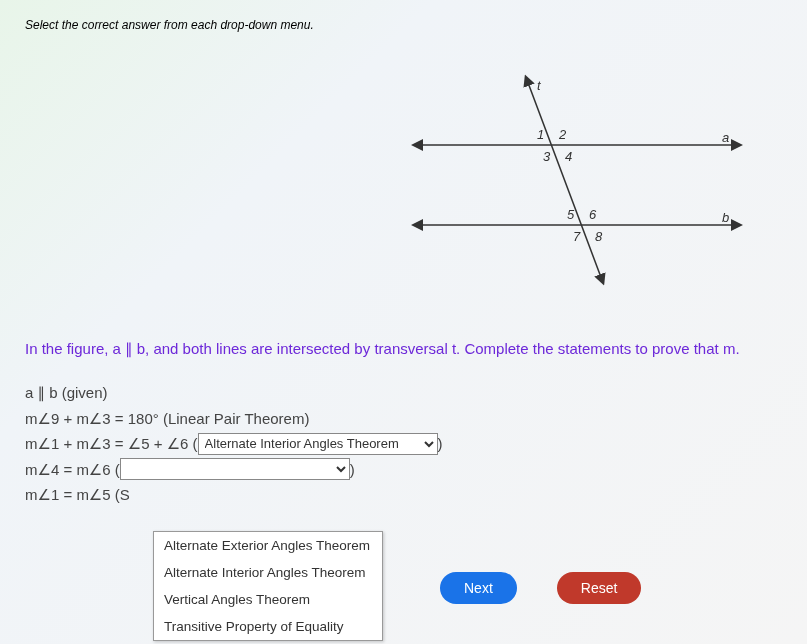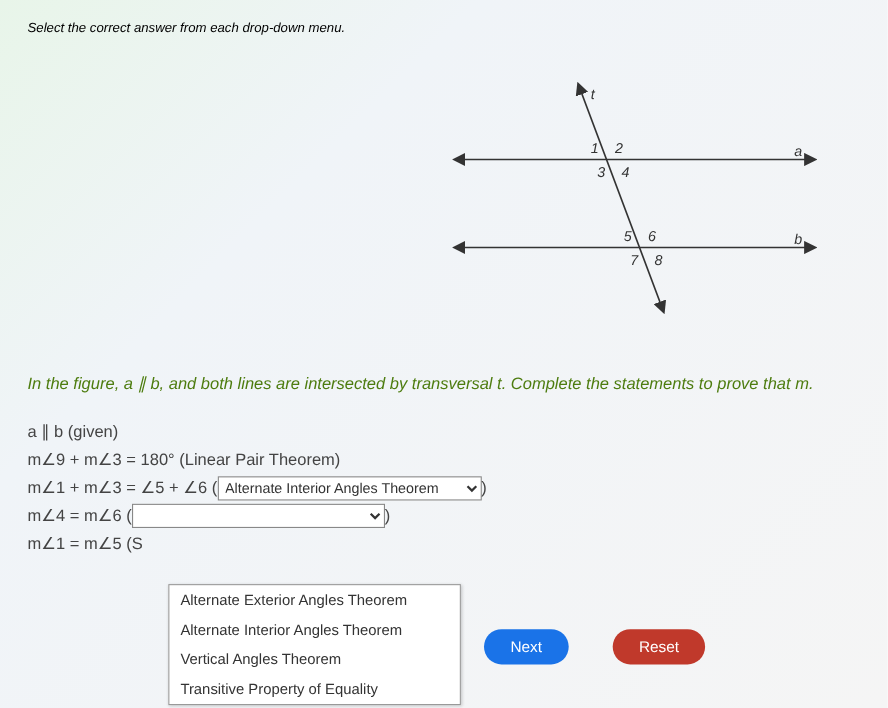--- a/index.html
+++ b/index.html
@@ -24,22 +24,21 @@
       right: 40px;
       width: 370px;
       height: 220px;
     }
     .question {
       position: absolute;
       top: 340px;
       left: 25px;
       right: 0;
       font-size: 15px;
-      color: #4d7c0f;
-      font-style: italic;
+      color: #6d28d9;
     }
     .proof {
       position: absolute;
       top: 380px;
       left: 25px;
       font-size: 15px;
       line-height: 1.7;
       color: #444;
     }
     .proof-line { display: flex; align-items: center; }
@@ -50,21 +49,21 @@
       background: #fff;
       color: #333;
       height: 22px;
     }
     .dropdown-open {
       position: absolute;
       top: 531px;
       left: 153px;
       background: #fff;
       border: 1px solid #999;
-      width: 266px;
+      width: 230px;
       font-size: 13.5px;
       box-shadow: 1px 1px 3px rgba(0,0,0,0.2);
     }
     .dropdown-open div {
       padding: 6px 10px;
       color: #333;
       cursor: default;
     }
     .buttons {
       position: absolute;

